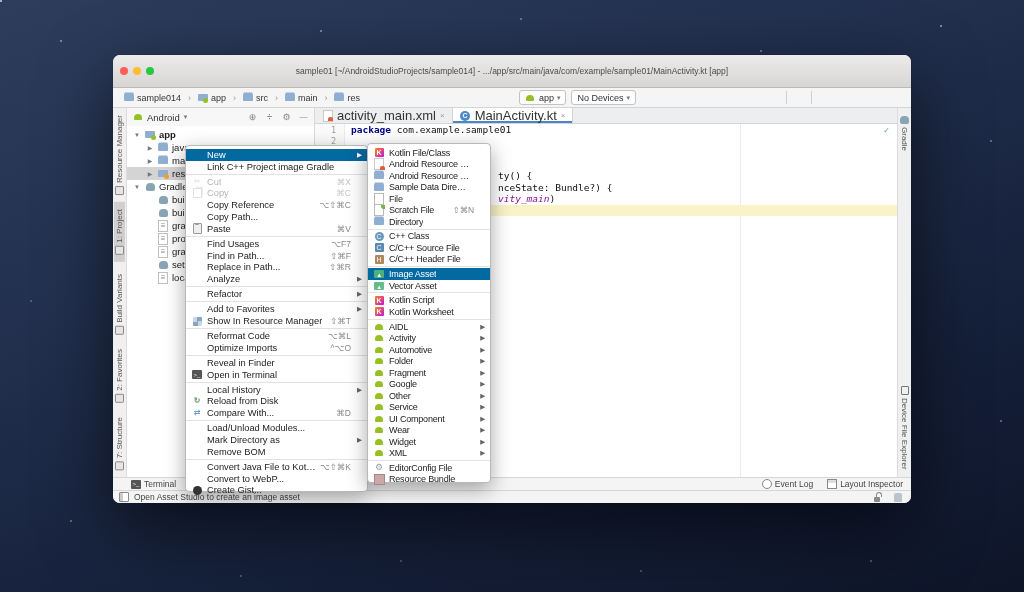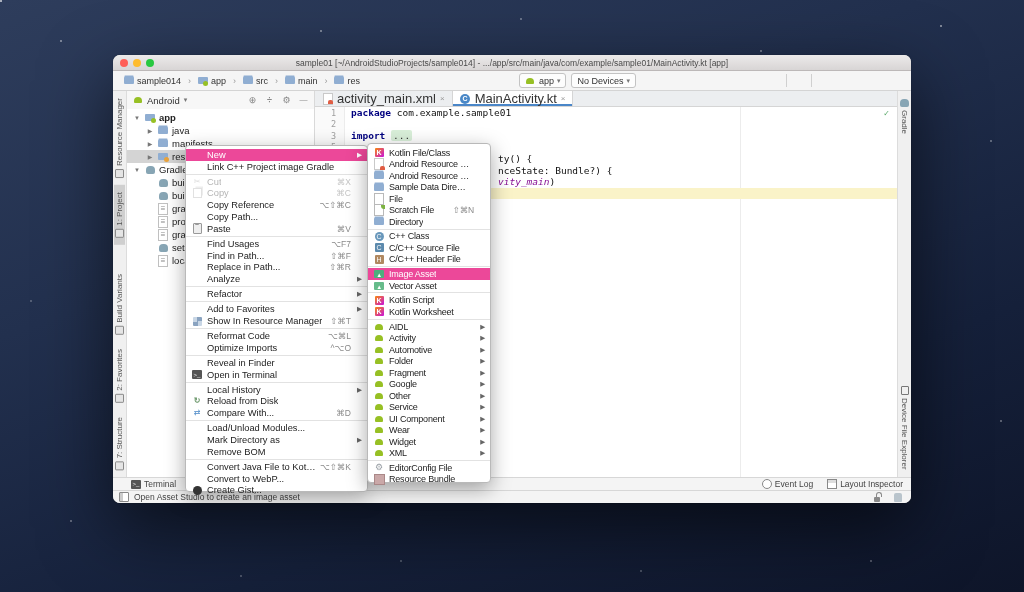--- a/index.html
+++ b/index.html
@@ -8,21 +8,21 @@
   .stars { position:absolute; width:2px; height:2px; border-radius:50%; background:rgba(255,255,255,.8);
     box-shadow: 60px 40px 0 rgba(255,255,255,.5), 180px 90px 0 rgba(255,255,255,.35), 320px 30px 0 rgba(255,255,255,.5),
     520px 18px 0 rgba(255,255,255,.4), 760px 50px 0 rgba(255,255,255,.45), 940px 25px 0 rgba(255,255,255,.55),
     990px 140px 0 rgba(255,255,255,.4), 30px 300px 0 rgba(255,255,255,.3), 70px 520px 0 rgba(255,255,255,.4),
     400px 560px 0 rgba(255,255,255,.3), 870px 560px 0 rgba(255,255,255,.35), 1000px 420px 0 rgba(255,255,255,.4),
     640px 570px 0 rgba(255,255,255,.3), 240px 575px 0 rgba(255,255,255,.3); }
 
   
   .window { position:absolute; left:113px; top:55px; width:798px; height:448px; border-radius:7px;
     background:#f5f5f5; box-shadow:0 25px 70px rgba(0,0,0,.6), 0 0 1px rgba(0,0,0,.5); display:flex; flex-direction:column; }
-  .titlebar { height:16px; flex:none; background:linear-gradient(#eceaea,#d8d5d5); border-radius:7px 7px 0 0;
+  .titlebar { height:33px; flex:none; background:linear-gradient(#eceaea,#d8d5d5); border-radius:7px 7px 0 0;
     display:flex; align-items:center; position:relative; border-bottom:1px solid #bcb8b8; }
   .lights { display:flex; gap:5px; margin-left:7px; }
   .light { width:8px; height:8px; border-radius:50%; }
   .light.r { background:#ff5f57; } .light.y { background:#febc2e; } .light.g { background:#28c840; }
   .win-title { position:absolute; left:0; right:0; text-align:center; font-size:8.5px; color:#4a4a4a; white-space:nowrap; overflow:hidden; }
 
   
   .navbar { height:20px; flex:none; background:#f5f5f5; border-bottom:1px solid #d4d4d4; display:flex; align-items:center; padding:0 8px; }
   .crumbs { display:flex; align-items:center; gap:2px; font-size:9px; color:#333; }
   .crumb { display:flex; align-items:center; gap:3px; padding:0 2px; }
@@ -134,21 +134,21 @@
   
   .popup { position:absolute; background:#ffffff; border:1px solid #b9b9b9; border-radius:4px; box-shadow:0 6px 20px rgba(0,0,0,.35); padding:3px 0; z-index:10; }
   .ctx-menu { left:72px; top:90px; width:183px; height:347px; }
   .sub-menu { left:254px; top:88px; width:124px; height:340px; }
   .menu-item { height:11.8px; display:flex; align-items:center; gap:4px; padding:0 5px 0 5px; font-size:9.3px; color:#222; white-space:nowrap; cursor:default; }
   .sub-menu .menu-item { height:11.5px; font-size:9px; letter-spacing:-0.2px; }
   .menu-item .ic { width:12px; height:11px; font-size:8px; }
   .mi-label { overflow:hidden; text-overflow:ellipsis; }
   .mi-shortcut { margin-left:auto; color:#8a8a8a; font-size:8.5px; }
   .mi-arrow { width:7px; font-size:6.5px; color:#666; text-align:right; flex:none; }
-  .menu-item.selected { background:#ec4899; color:#fff; }
+  .menu-item.selected { background:#0369a1; color:#fff; }
   .menu-item.selected .mi-shortcut, .menu-item.selected .mi-arrow { color:#fff; }
   .menu-item.disabled { color:#b5b5b5; }
   .menu-item.disabled .mi-shortcut { color:#c5c5c5; }
   .menu-sep { height:1px; background:#e2e2e2; margin:1.1px 0; }
 
   
   .toolbar-bottom { height:13px; flex:none; background:#f4f4f4; border-top:1px solid #d7d7d7; display:flex; align-items:center; padding:0 8px 0 18px; gap:14px; font-size:8.5px; color:#444; }
   .tb-item { display:flex; align-items:center; gap:3px; cursor:default; }
   .tb-item .ic { width:10px; height:10px; font-size:8px; }
   .tb-right { margin-left:auto; display:flex; gap:14px; }

